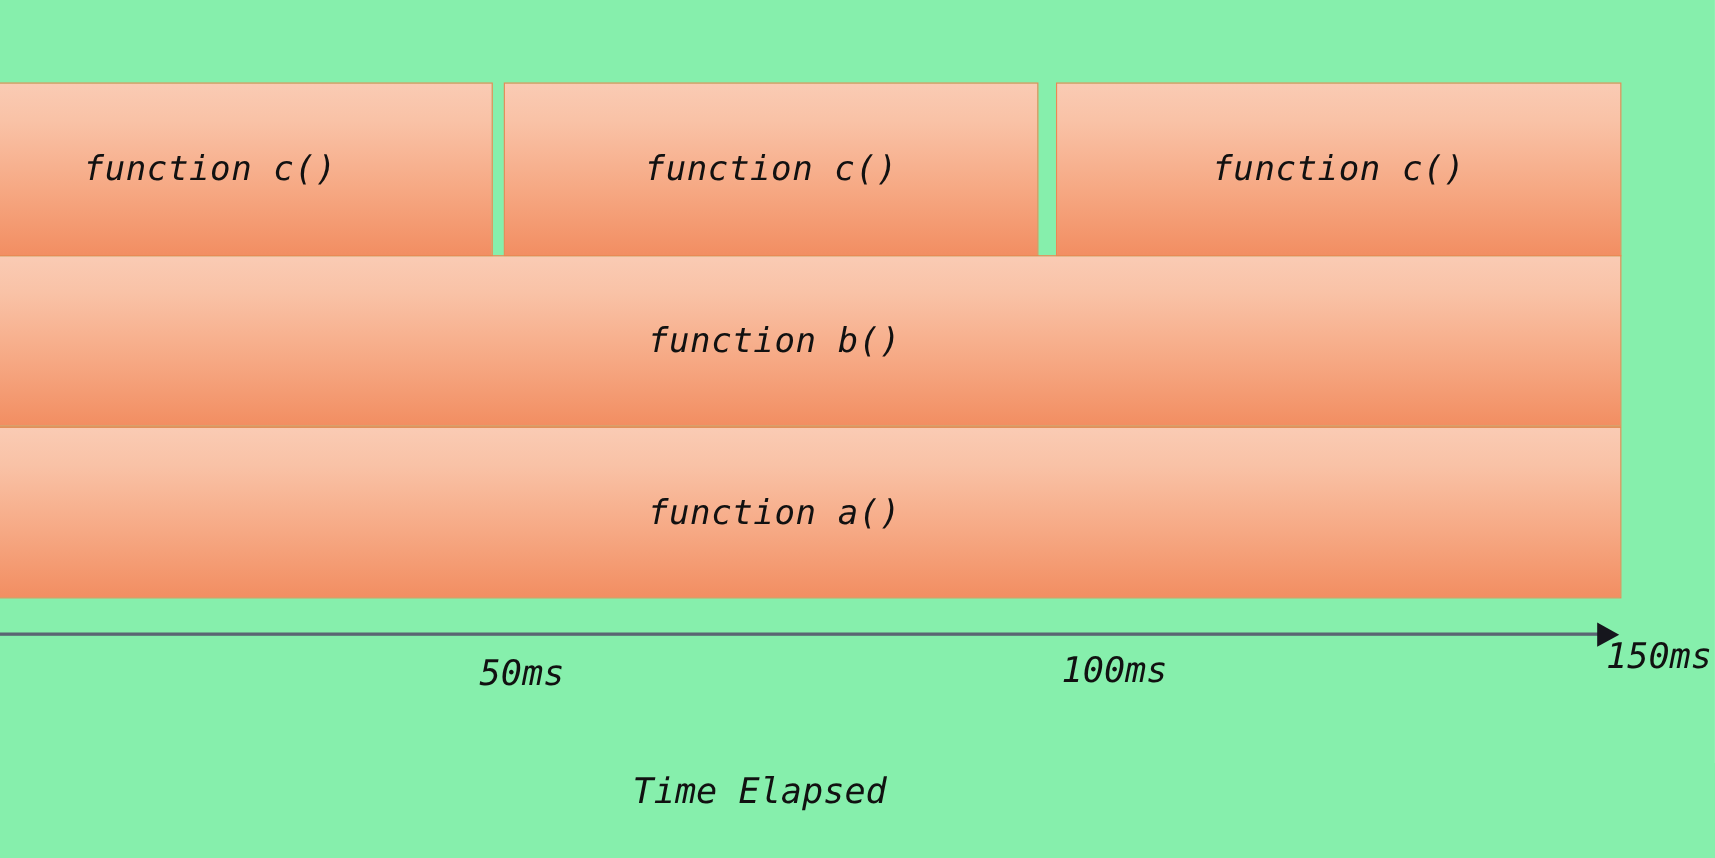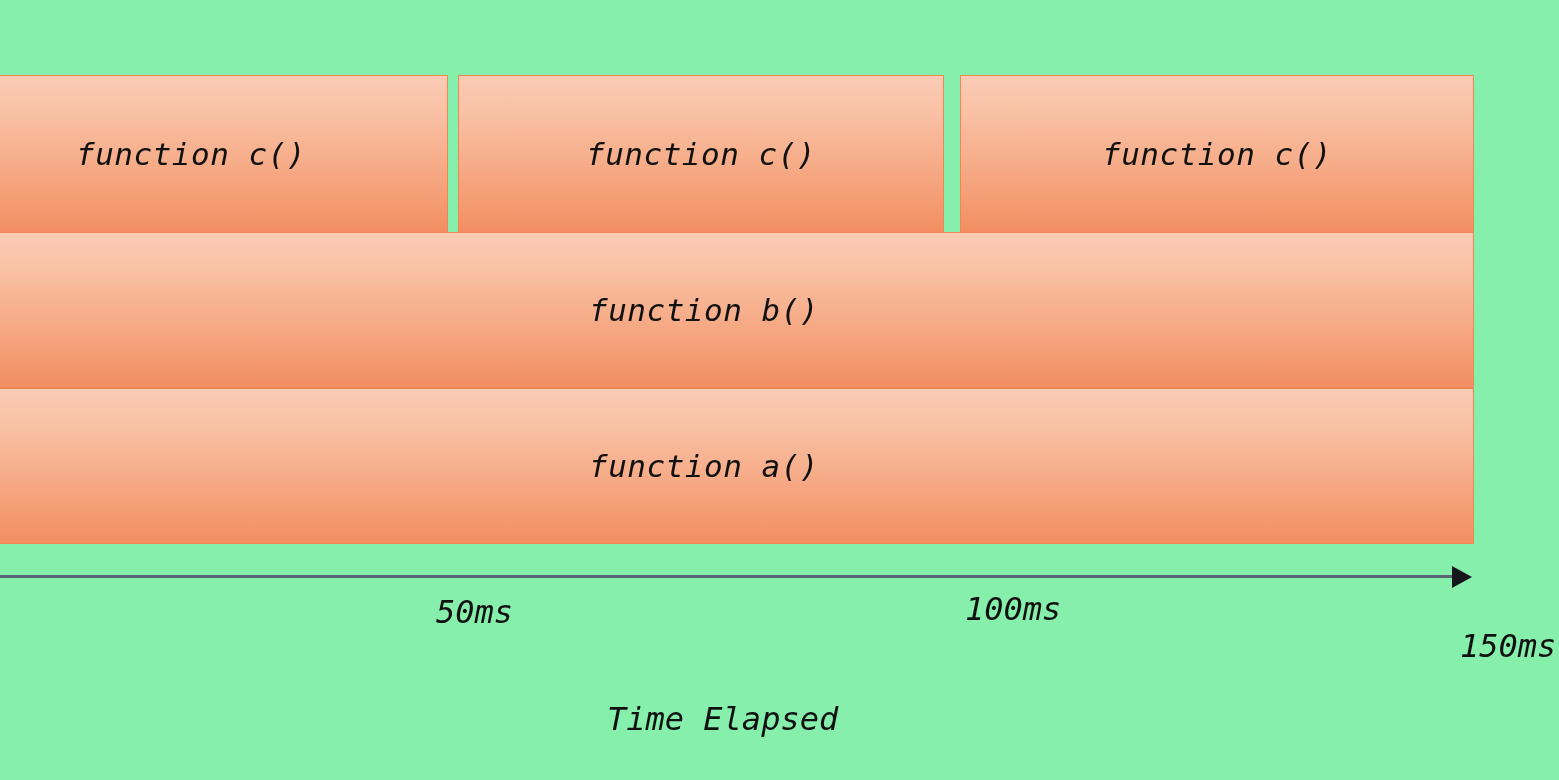--- a/index.html
+++ b/index.html
@@ -92,17 +92,17 @@
 
   <div class="bar" style="left:-66px; top:388px; width:1540px; height:156px;">
     <span class="bar-label">function a()</span>
   </div>
 
   <div class="axis-line" style="left:-10px; top:575px; width:1464px;"></div>
   <div class="axis-arrow" style="left:1452px; top:566px;"></div>
 
   <div class="tick-label" style="left:436px; top:596px;">50ms</div>
   <div class="tick-label" style="left:937px; top:593px;margin-left:28px;">100ms</div>
-  <div class="tick-label" style="left:1460px; top:630px;">150ms</div>
+  <div class="tick-label" style="left:1460px; top:580px;">150ms</div>
 
-  <div class="axis-title" style="left:607px; top:703px;">Time Elapsed</div>
+  <div class="axis-title" style="left:575px; top:703px;">Time Elapsed</div>
 
 </div>
 
 </body></html>

